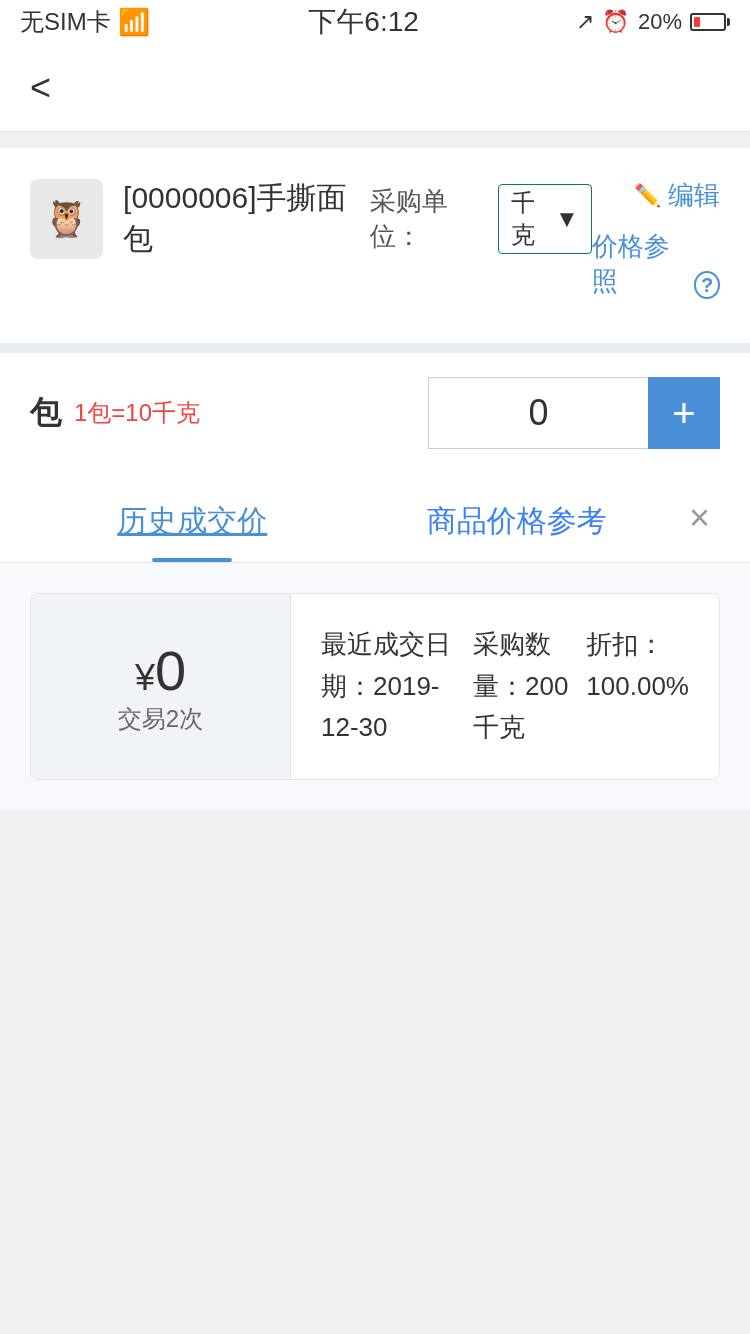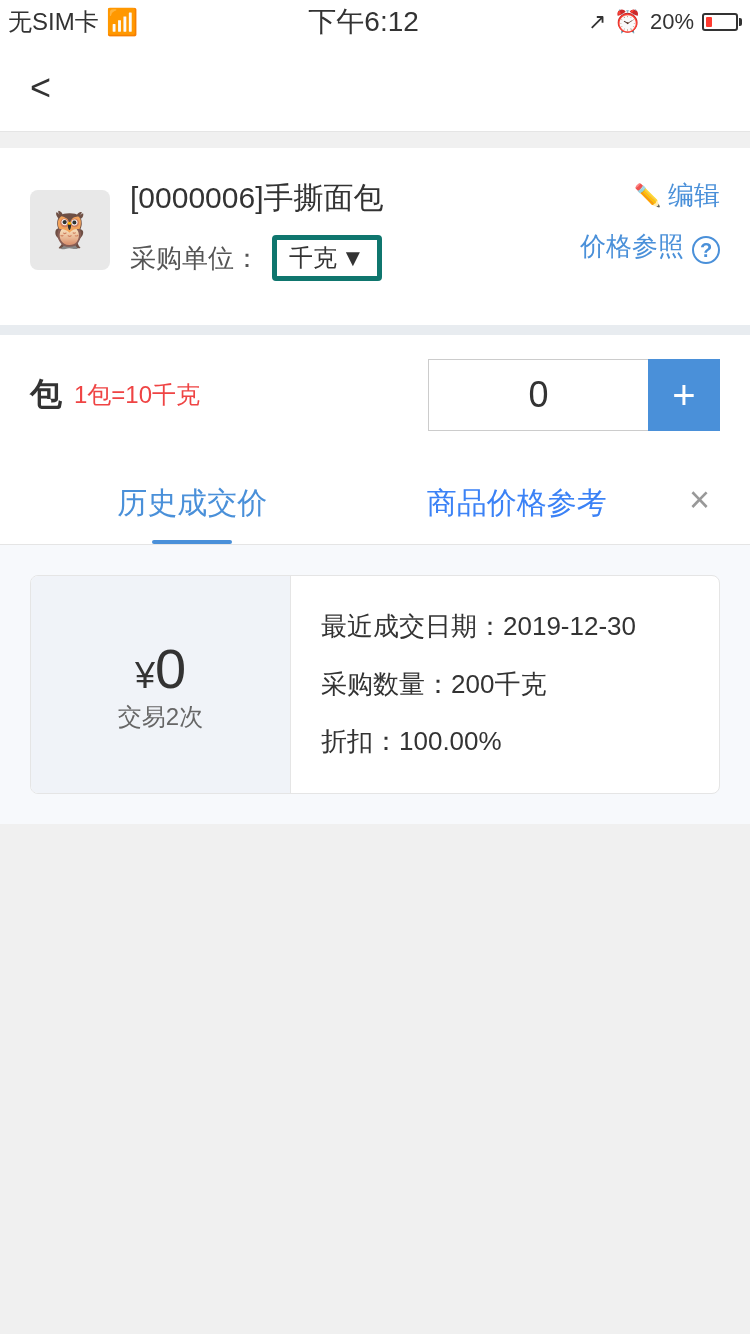--- a/index.html
+++ b/index.html
@@ -13,21 +13,21 @@
       color: #333;
     }
 
     
     .status-bar {
       height: 44px;
       background: #fff;
       display: flex;
       align-items: center;
       justify-content: space-between;
-      padding: 0 8px;
+      padding: 0 20px;
       font-size: 24px;
       font-weight: 500;
     }
     .status-left {
       display: flex;
       align-items: center;
       gap: 8px;
     }
     .status-center {
       font-size: 28px;
@@ -119,37 +119,37 @@
       align-items: center;
       justify-content: center;
       overflow: hidden;
     }
     .owl-icon {
       font-size: 36px;
       color: #888;
     }
     .product-info {
       display: flex;
-      flex-direction: column;
+      flex-direction: row;
       gap: 16px;
     }
     .product-name {
       font-size: 30px;
       font-weight: 500;
       color: #333;
     }
     .purchase-unit-row {
       display: flex;
       align-items: center;
       gap: 12px;
       font-size: 26px;
       color: #555;
     }
     .unit-badge {
-      border: 5px solid #0f766e;
+      border: 1px solid #0f766e;
       border-radius: 4px;
       padding: 2px 12px;
       font-size: 24px;
       color: #333;
       display: inline-flex;
       align-items: center;
       gap: 4px;
       background: #fff;
     }
     .edit-btn {
@@ -268,20 +268,21 @@
       text-align: center;
       padding: 28px 0 20px 0;
       font-size: 30px;
       color: #3b82f6;
       cursor: pointer;
       position: relative;
     }
     .tab-item.active {
       color: #4a90d9;
       font-weight: 500;
+      text-decoration: underline;
     }
     .tab-item.active::after {
       content: '';
       position: absolute;
       bottom: 0;
       left: 50%;
       transform: translateX(-50%);
       width: 80px;
       height: 4px;
       background: #4a90d9;
@@ -325,21 +326,21 @@
       font-size: 36px;
     }
     .trade-count {
       font-size: 24px;
       color: #666;
     }
     .card-right {
       flex: 1;
       padding: 30px 30px;
       display: flex;
-      flex-direction: column;
+      flex-direction: row;
       justify-content: center;
       gap: 16px;
     }
     .card-detail-row {
       font-size: 26px;
       color: #333;
       line-height: 1.6;
     }
 
     

